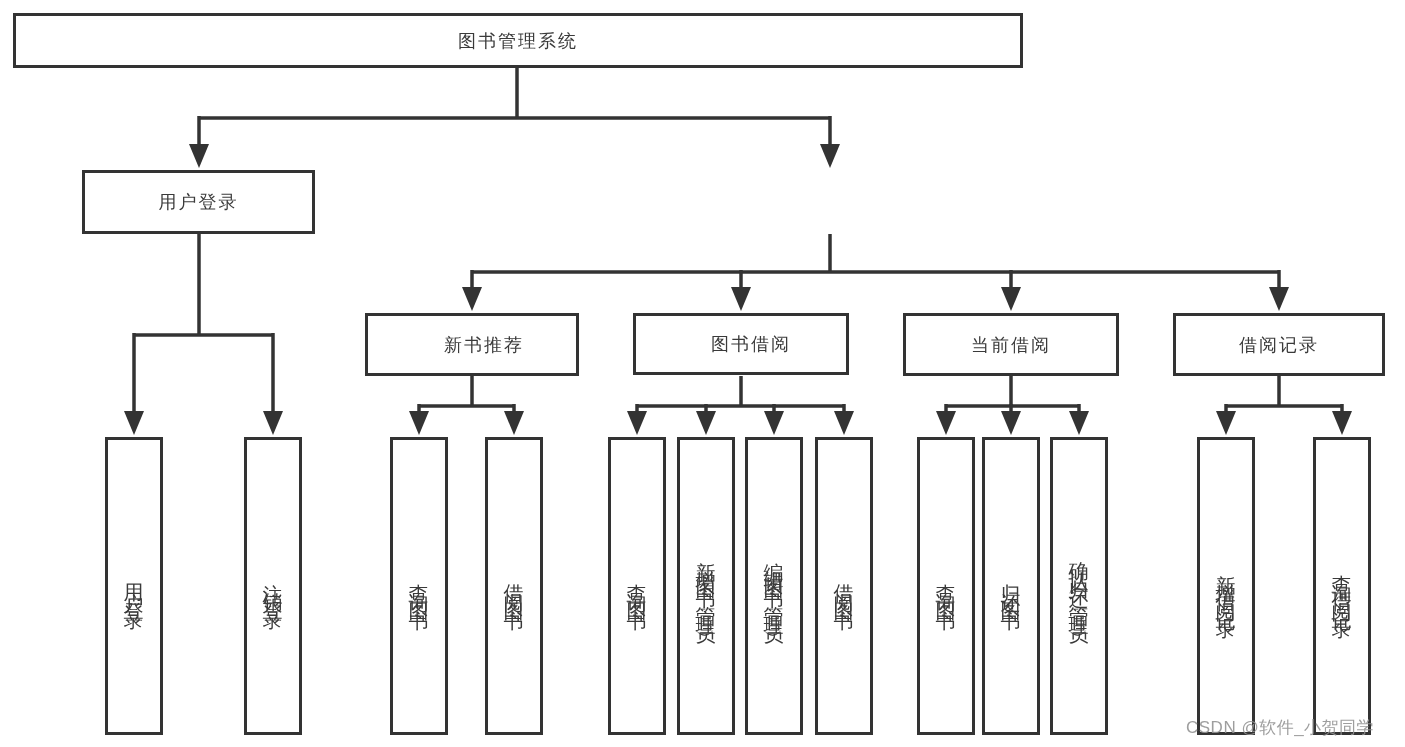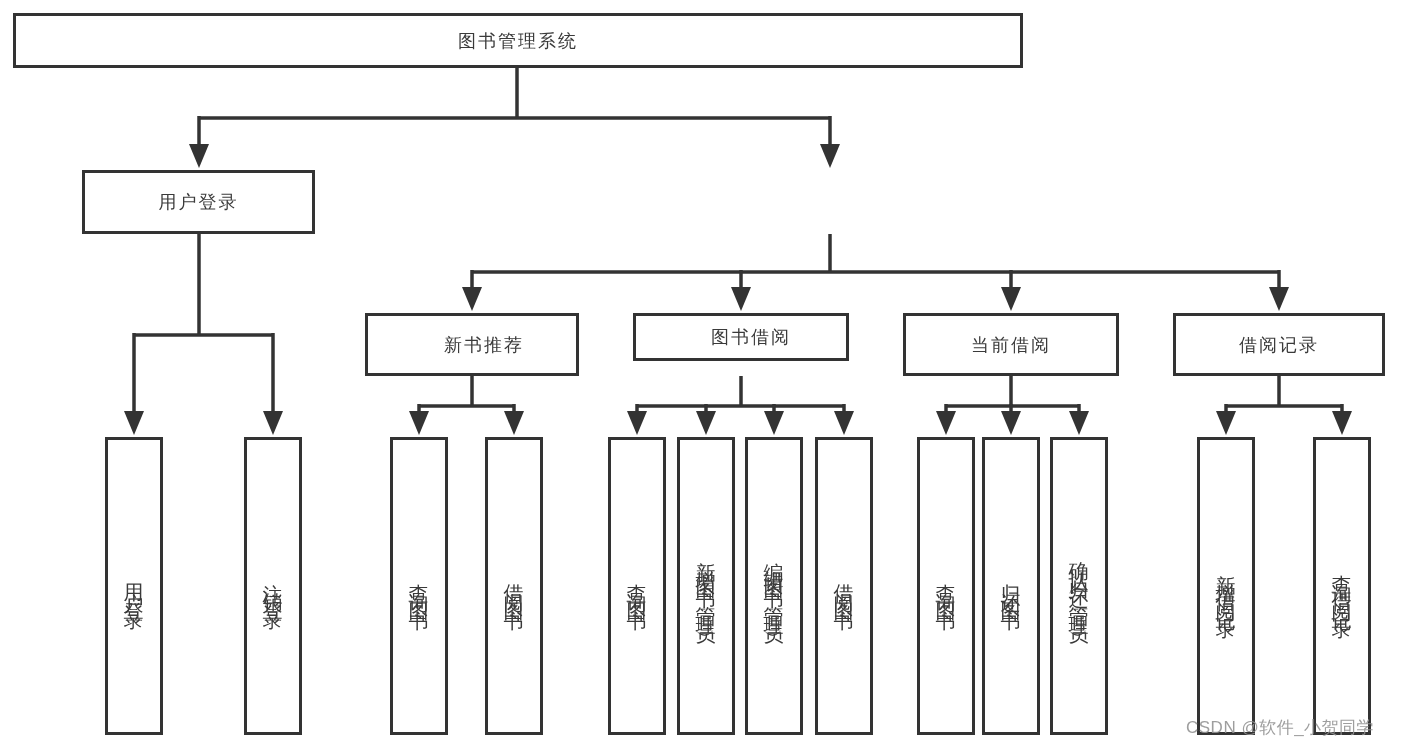--- a/index.html
+++ b/index.html
@@ -127,21 +127,21 @@
     <span>图书管理系统</span>
   </div>
 
   <div class="box h" style="left:82px; top:170px; width:233px; height:64px;">
     <span>用户登录</span>
   </div>
 
   <div class="box h" style="left:365px; top:313px; width:214px; height:63px;padding-left:24px;">
     <span>新书推荐</span>
   </div>
-  <div class="box h" style="left:633px; top:313px; width:216px; height:48px;padding-left:20px;">
+  <div class="box h" style="left:633px; top:313px; width:216px; height:62px;padding-left:20px;">
     <span>图书借阅</span>
   </div>
   <div class="box h" style="left:903px; top:313px; width:216px; height:63px;">
     <span>当前借阅</span>
   </div>
   <div class="box h" style="left:1173px; top:313px; width:212px; height:63px;">
     <span>借阅记录</span>
   </div>
 
   <div class="box v" style="left:105px; top:437px; width:58px; height:298px;">

